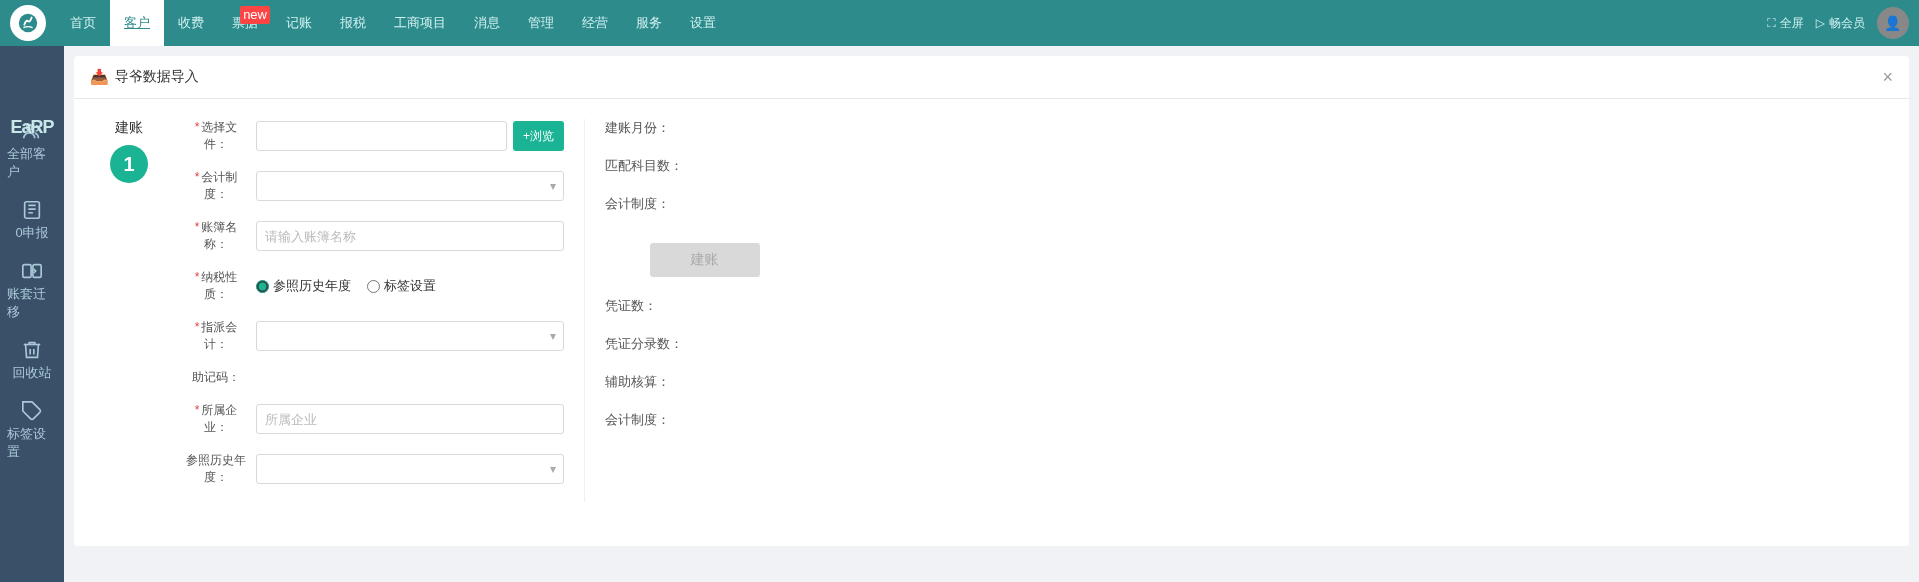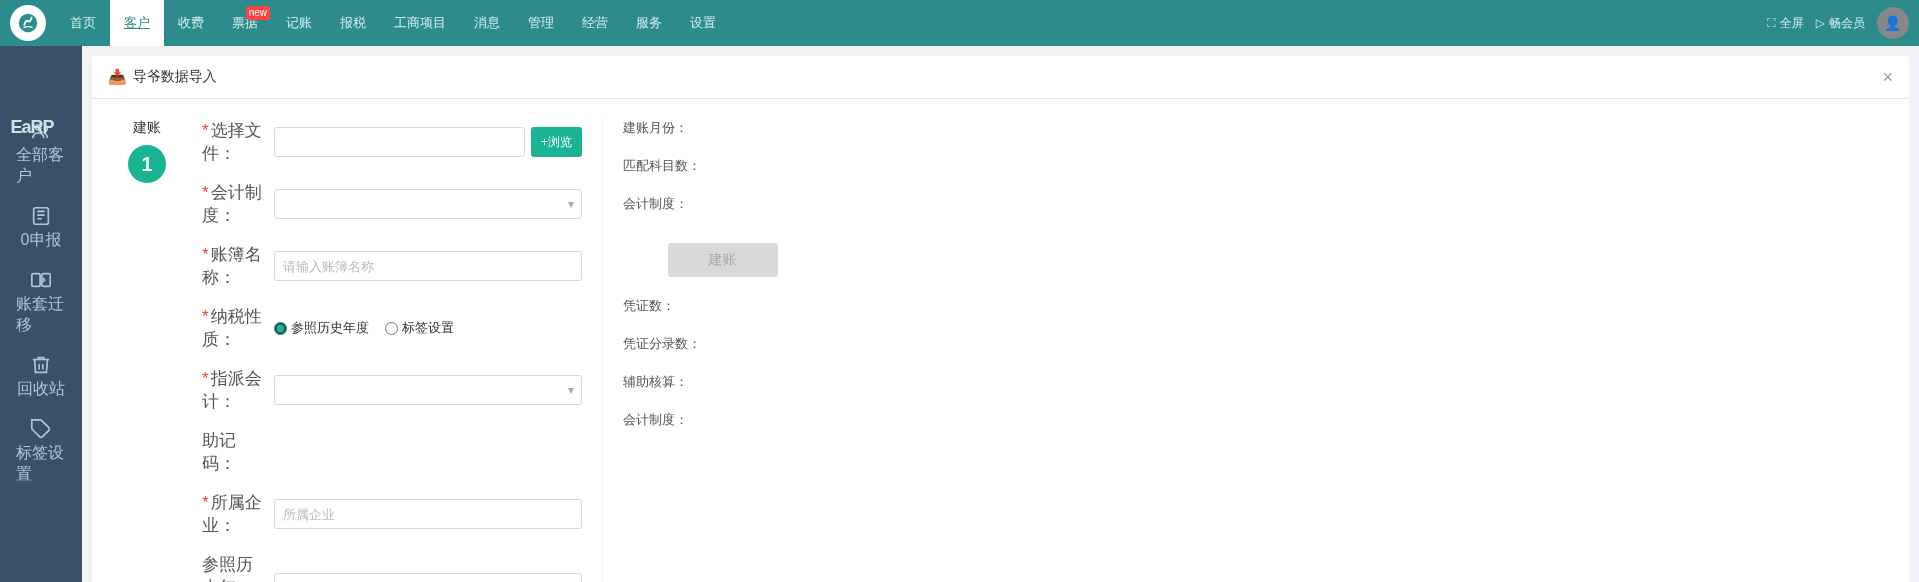--- a/index.html
+++ b/index.html
@@ -37,21 +37,21 @@
     .nav-item.active {
       background: #fff;
       color: #2d8b8b;
       text-decoration: underline;
     }
     .nav-item .badge-new {
       position: absolute;
       top: 6px; right: 2px;
       background: #ff4444;
       color: #fff;
-      font-size: 10px;
+      font-size: 13px;
       padding: 1px 3px;
       border-radius: 2px;
       line-height: 1.2;
     }
     .nav-right {
       display: flex; align-items: center; gap: 12px;
       margin-left: auto;
     }
     .nav-right-btn {
       color: #d0f0f0;
@@ -69,39 +69,39 @@
     }
 
     
     .main-layout {
       display: flex;
       height: calc(582px - 46px);
     }
 
     
     .sidebar {
-      width: 82px;
+      width: 64px;
       background: #3a5068;
       display: flex;
       flex-direction: column;
       align-items: center;
       padding-top: 8px;
       gap: 4px;
       flex-shrink: 0;
     }
     .sidebar-item {
       width: 58px;
       padding: 8px 4px 6px;
       display: flex;
       flex-direction: column;
       align-items: center;
       cursor: pointer;
       border-radius: 4px;
       color: #aac8d8;
-      font-size: 16px;
+      font-size: 13px;
       gap: 3px;
     }
     .sidebar-item svg { width: 22px; height: 22px; }
 
     
     .content-area {
       flex: 1;
       background: #f0f2f5;
       padding: 10px;
       overflow: auto;
@@ -172,23 +172,23 @@
       min-width: 320px;
       max-width: 380px;
     }
     .form-row {
       display: flex;
       align-items: center;
       margin-bottom: 16px;
     }
     .form-label {
       width: 72px;
-      text-align: left;
+      text-align: center;
       color: #555;
-      font-size: 17px;
+      font-size: 12px;
       flex-shrink: 0;
       padding-right: 8px;
     }
     .form-label.required::before {
       content: "*";
       color: #e84040;
       margin-right: 2px;
     }
     .form-control {
       flex: 1;

